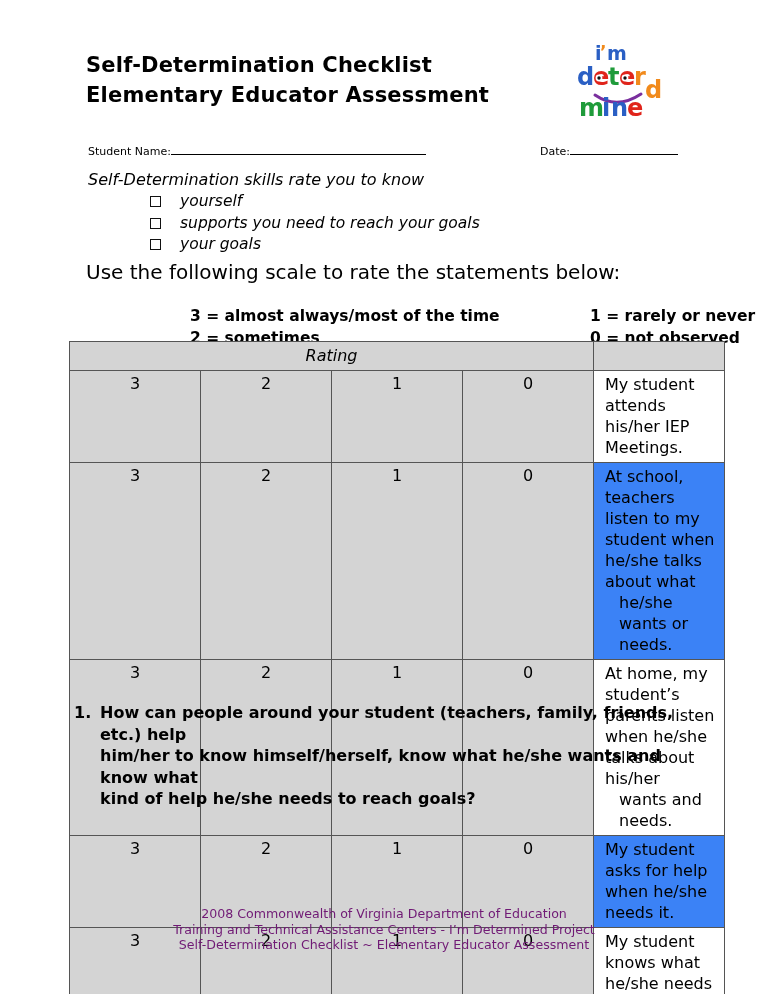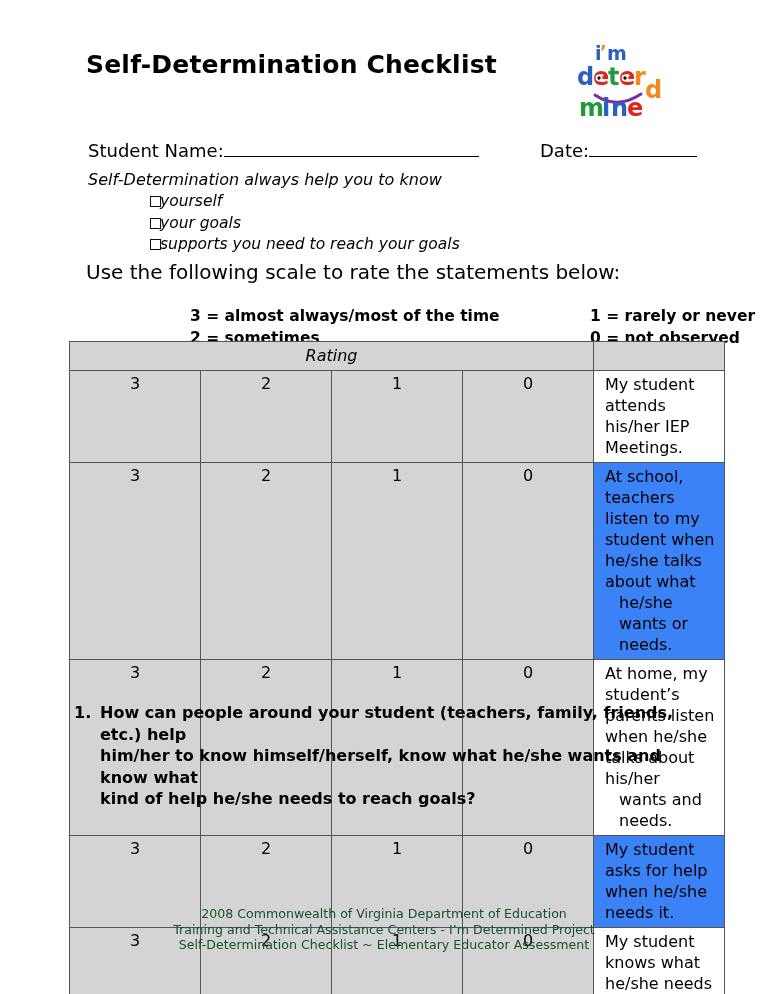--- a/index.html
+++ b/index.html
@@ -26,21 +26,21 @@
 
   
   .header-block {
     position: absolute;
     left: 86px;
     top: 50px;
     width: 470px;
   }
   .doc-title {
     font-family: "DejaVu Sans", sans-serif;
-    font-size: 25px;
+    font-size: 21px;
     font-weight: bold;
     letter-spacing: 0.2px;
     line-height: 30px;
     white-space: nowrap;
   }
 
   
   .logo {
     position: absolute;
     left: 575px;
@@ -50,21 +50,21 @@
   }
   .logo svg { display: block; }
 
   
   .namedate {
     position: absolute;
     left: 88px;
     top: 140px;
     width: 600px;
     height: 24px;
-    font-size: 18px;
+    font-size: 11px;
   }
   .nd-label {
     display: inline-block;
     vertical-align: baseline;
   }
   .nd-rule {
     display: inline-block;
     border-bottom: 1.6px solid #000;
     vertical-align: baseline;
     height: 14px;
@@ -89,21 +89,21 @@
   .intro-lead { margin: 0 0 2px 0; }
   .intro-list {
     list-style: none;
     margin: 0;
     padding: 0 0 0 62px;
   }
   .intro-list li {
     position: relative;
     line-height: 21.5px;
     font-size: 15.5px;
-    padding-left: 10px;
+    padding-left: 30px;
   }
   .cbox {
     position: absolute;
     left: 0;
     top: 5px;
     width: 9px;
     height: 9px;
     border: 1.7px solid #111;
     box-sizing: content-box;
   }
@@ -211,31 +211,32 @@
   
   .footer {
     position: absolute;
     left: 0;
     top: 906px;
     width: 768px;
     text-align: center;
     font-family: "DejaVu Sans", sans-serif;
     font-size: 12.6px;
     line-height: 15.5px;
-    color: #14532d;
+    color: #701a75;
   }
   .footer .f3 { }
 </style>
 </head>
 <body>
 
 <div class="page">
 
   <div class="header-block">
     <div class="doc-title">Self-Determination Checklist</div>
+    <div class="doc-title">Elementary Educator Assessment</div>
   </div>
 
   <div class="logo">
     <svg width="120" height="92" viewBox="0 0 120 92" xmlns="http://www.w3.org/2000/svg">
 
       <text x="20" y="22" font-family="DejaVu Sans, sans-serif" font-size="19" font-weight="bold" fill="#2a5fc4">i</text>
       <text x="25" y="20" font-family="DejaVu Sans, sans-serif" font-size="17" font-weight="bold" fill="#f18a1b">’</text>
       <text x="32" y="22" font-family="DejaVu Sans, sans-serif" font-size="19" font-weight="bold" fill="#2a5fc4">m</text>
 
       <text x="2" y="47" font-family="DejaVu Sans, sans-serif" font-size="24" font-weight="bold" fill="#2a5fc4">d</text>
@@ -261,25 +262,25 @@
   </div>
 
   <div class="namedate">
     <span class="nd-label">Student Name:</span><span class="nd-rule rule-name"></span>
     <span class="date-group">
       <span class="nd-label">Date:</span><span class="nd-rule rule-date"></span>
     </span>
   </div>
 
   <div class="intro">
-    <div class="intro-lead">Self-Determination always help you to know</div>
+    <div class="intro-lead">Self-Determination skills rate you to know</div>
     <ul class="intro-list">
       <li><span class="cbox"></span><span>yourself</span></li>
+      <li><span class="cbox"></span><span>supports you need to reach your goals</span></li>
       <li><span class="cbox"></span><span>your goals</span></li>
-      <li><span class="cbox"></span><span>supports you need to reach your goals</span></li>
     </ul>
   </div>
 
   <div class="scale-block">
     <div class="scale-head">Use the following scale to rate the statements below:</div>
     <div class="scale-rows">
       <div class="scale-row">
         <span>3 = almost always/most of the time</span>
         <span class="scale-right">1 = rarely or never</span>
       </div>

